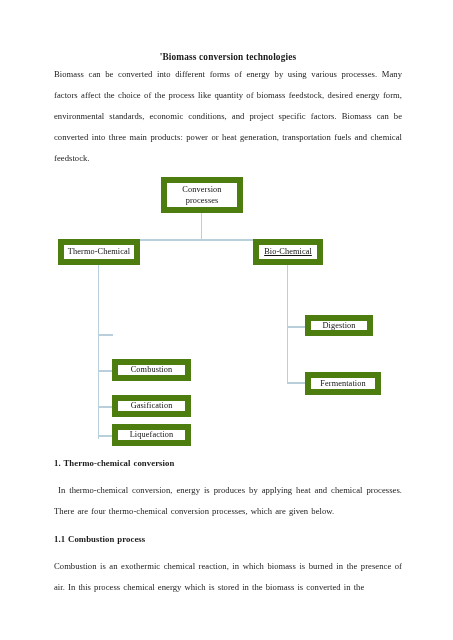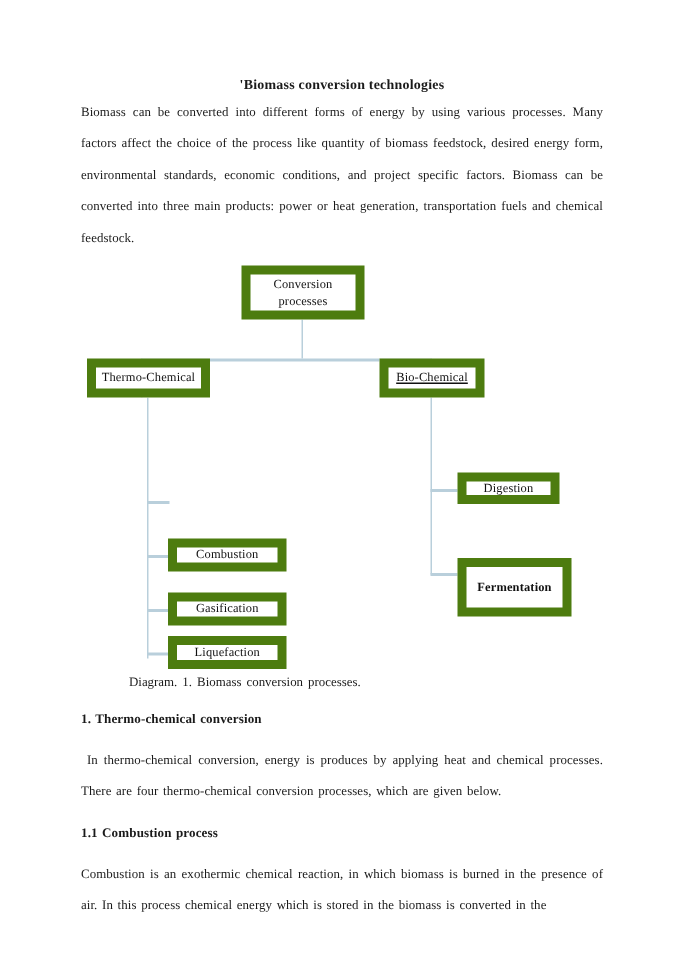--- a/index.html
+++ b/index.html
@@ -168,27 +168,26 @@
       </div>
 
       <div class="conn v" style="left:233px; top:94px; height:118px;"></div>
 
       <div class="conn h" style="left:233px; top:155px; width:19px;"></div>
       <div class="conn h" style="left:233px; top:211px; width:19px;"></div>
 
       <div class="node" style="left:251px; top:144px; width:68px; height:21px;align-items:center;">
         <span class="lbl">Digestion</span>
       </div>
-      <div class="node" style="left:251px; top:201px; width:76px; height:39px;font-weight:bold;">
+      <div class="node" style="left:251px; top:201px; width:76px; height:23px;">
         <span class="lbl">Fermentation</span>
       </div>
 
     </div>
 
-    <p class="caption">Diagram. 1. Biomass conversion processes.</p>
 
     <h2 class="heading">1. Thermo-chemical conversion</h2>
 
     <div class="gap-sm"></div>
 
     <p class="para indent">In thermo-chemical conversion, energy is produces by applying heat and chemical processes. There are four thermo-chemical conversion processes, which are given below.</p>
 
     <h3 class="heading">1.1 Combustion process</h3>
 
     <div class="gap-sm"></div>

